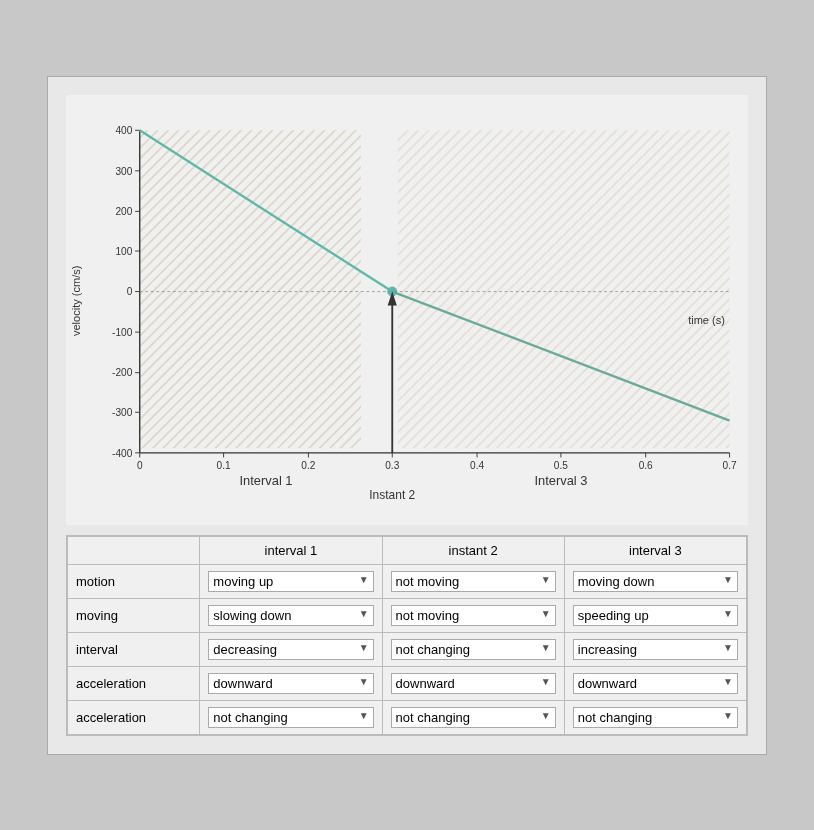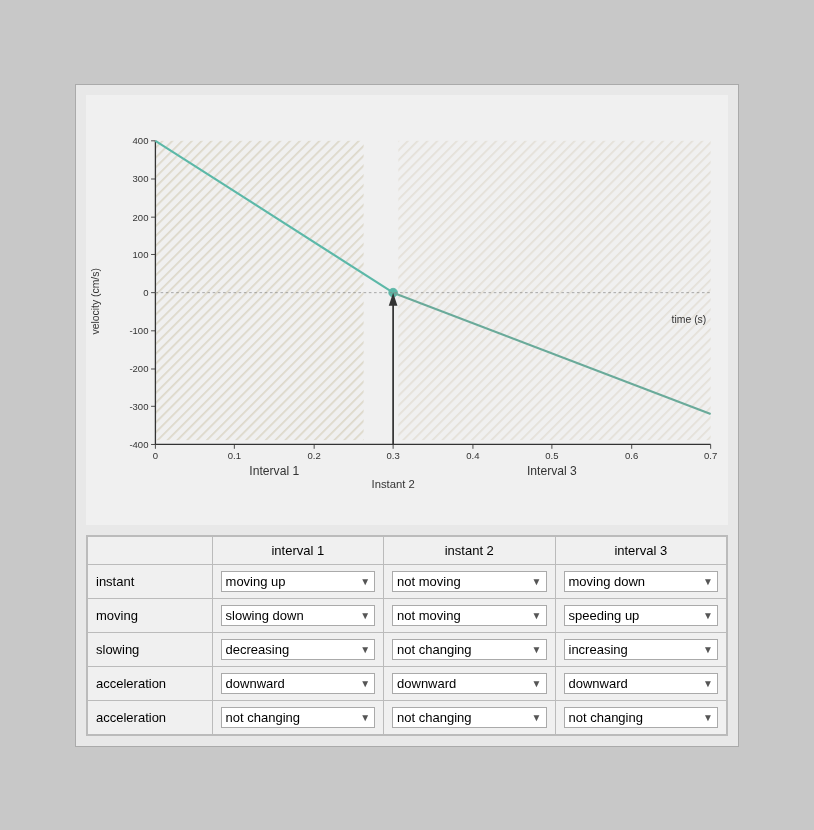--- a/index.html
+++ b/index.html
@@ -8,23 +8,23 @@
       font-family: Arial, sans-serif;
       font-size: 13px;
       width: 814px;
       min-height: 830px;
       display: flex;
       align-items: center;
       justify-content: center;
     }
     .main-container {
       background: #e8e8e8;
-      width: 664px;
+      width: 720px;
       border: 1px solid #aaa;
-      padding: 10px;
+      padding: 18px;
     }
     
     .chart-area {
       position: relative;
       width: 100%;
       height: 430px;
       background: #f0f0f0;
       margin-bottom: 10px;
     }
     .chart-svg {
@@ -52,21 +52,21 @@
       text-align: center;
     }
     .row-label {
       background: #f0f0f0;
       font-size: 13px;
       white-space: nowrap;
       min-width: 80px;
     }
     .select-wrapper {
       display: flex;
-      align-items: center;
+      align-items: flex-start;
       background: white;
       border: 1px solid #aaa;
       padding: 2px 4px;
     }
     select {
       border: none;
       background: transparent;
       font-size: 13px;
       flex: 1;
       appearance: none;
@@ -171,21 +171,21 @@
         <tr class="header-row">
           <td></td>
           <td>interval 1</td>
           <td>instant 2</td>
           <td>interval 3</td>
         </tr>
       </thead>
       <tbody>
 
         <tr>
-          <td class="row-label">instant</td>
+          <td class="row-label">motion</td>
           <td>
             <div class="select-wrapper">
               <select>
                 <option selected="">moving up</option>
                 <option>not moving</option>
                 <option>moving down</option>
               </select>
               <span class="dropdown-arrow">▼</span>
             </div>
           </td>
@@ -242,21 +242,21 @@
                 <option>not moving</option>
                 <option selected="">speeding up</option>
                 <option>constant</option>
               </select>
               <span class="dropdown-arrow">▼</span>
             </div>
           </td>
         </tr>
 
         <tr>
-          <td class="row-label">slowing</td>
+          <td class="row-label">interval</td>
           <td>
             <div class="select-wrapper">
               <select>
                 <option selected="">decreasing</option>
                 <option>not changing</option>
                 <option>increasing</option>
               </select>
               <span class="dropdown-arrow">▼</span>
             </div>
           </td>

